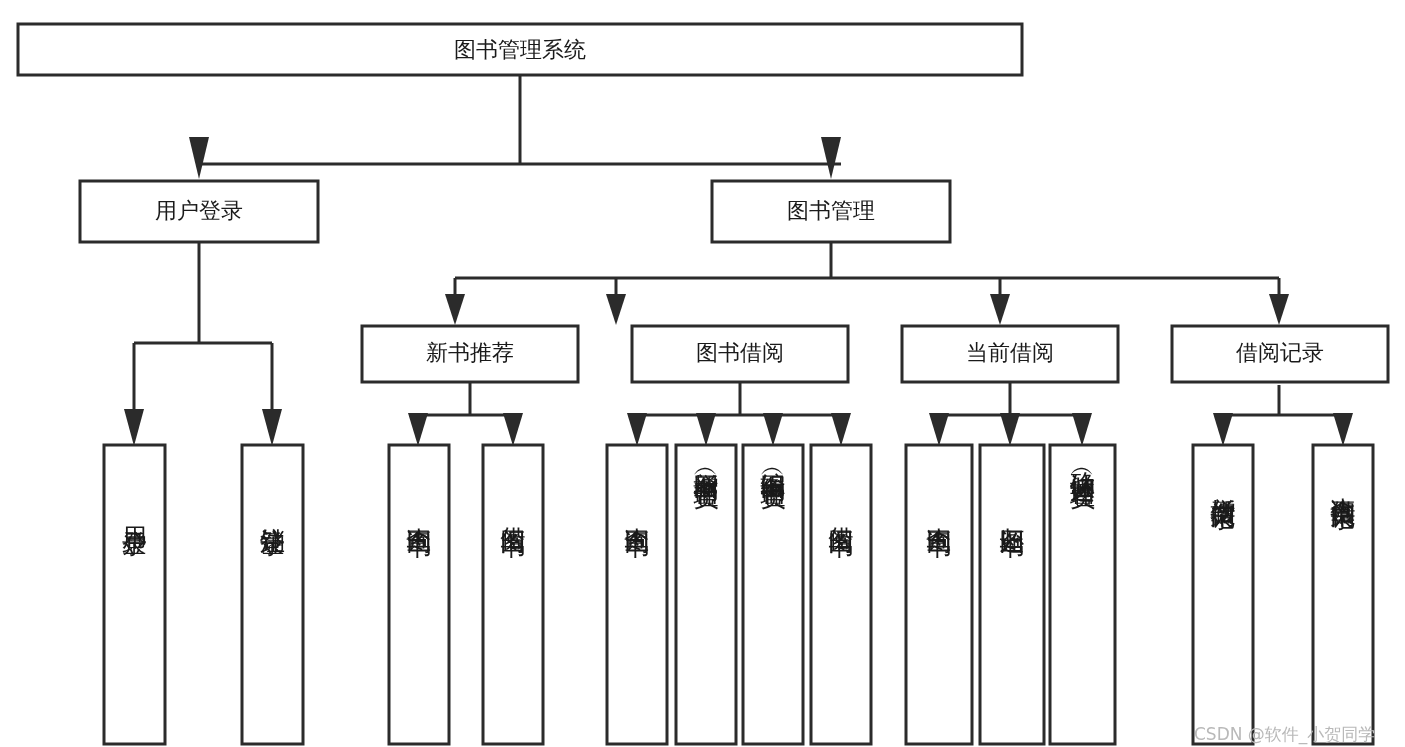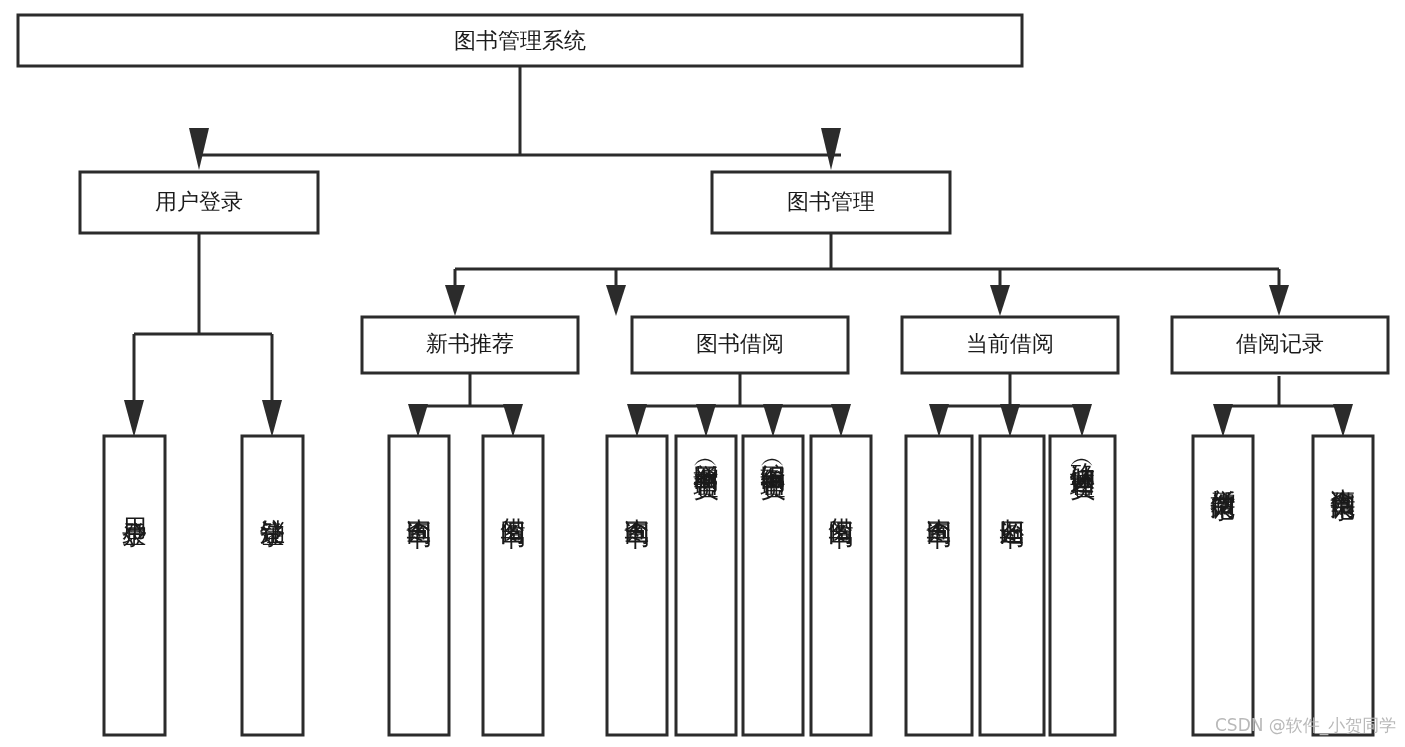--- a/index.html
+++ b/index.html
@@ -11,20 +11,21 @@
     width: 1405px;
     height: 747px;
     font-family: "DejaVu Sans", "Liberation Sans", sans-serif;
     overflow: hidden;
   }
   #diagram-root {
     position: relative;
     width: 1405px;
     height: 543px;
     background: #ffffff;
+    margin-top: 9px;
   }
   svg#flow-svg {
     position: absolute;
     left: 0;
     top: 0;
     width: 1405px;
     height: 747px;
   }
   .node-box {
     fill: #ffffff;
@@ -201,15 +202,15 @@
   <div class="node-label-v" style="left:607px; top:498px; width:60px; height:237px;">查询图书</div>
   <div class="node-label-v" style="left:676px; top:443px; width:60px; height:292px;">新增图书（管理员）</div>
   <div class="node-label-v" style="left:743px; top:443px; width:60px; height:292px;">编辑图书（管理员）</div>
   <div class="node-label-v" style="left:811px; top:498px; width:60px; height:237px;">借阅图书</div>
   <div class="node-label-v" style="left:906px; top:498px; width:66px; height:237px;">查询图书</div>
   <div class="node-label-v" style="left:980px; top:498px; width:64px; height:237px;">归还图书</div>
   <div class="node-label-v" style="left:1050px; top:443px; width:65px; height:292px;">确认归还（管理员）</div>
   <div class="node-label-v" style="left:1193px; top:468px; width:60px; height:267px;">新增借阅记录</div>
   <div class="node-label-v" style="left:1313px; top:468px; width:60px; height:267px;">查询借阅记录</div>
 
-  <div class="watermark" style="left:1194px; top:714px;padding-left:21px;">CSDN @软件_小贺同学</div>
+  <div class="watermark" style="left:1194px; top:714px;">CSDN @软件_小贺同学</div>
 
 </div>
 
 </body></html>

